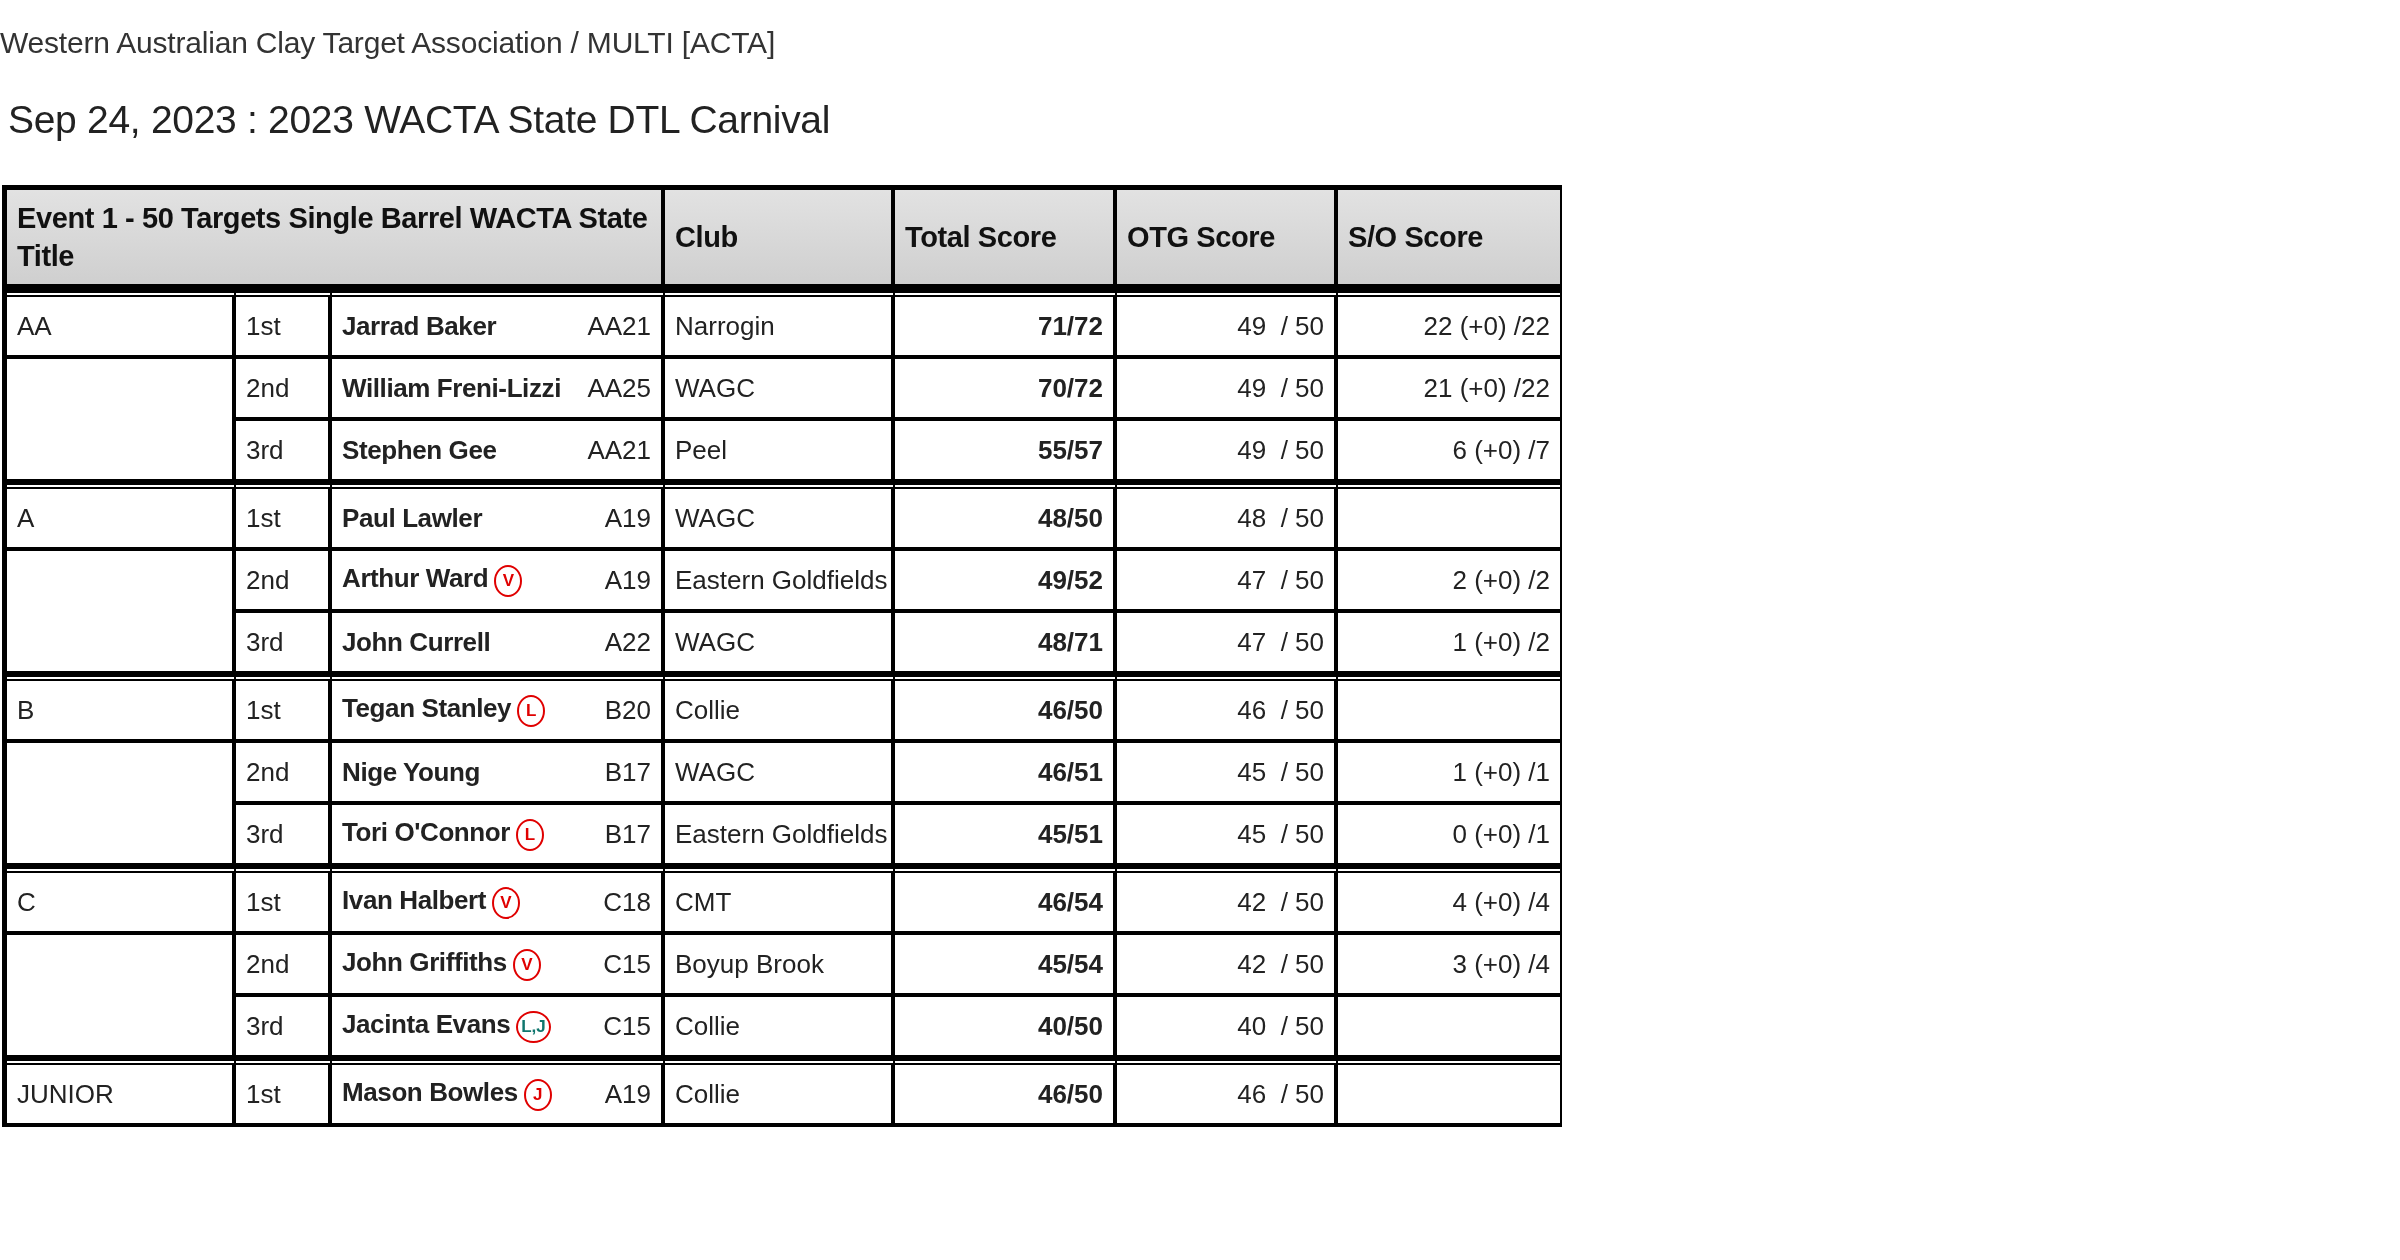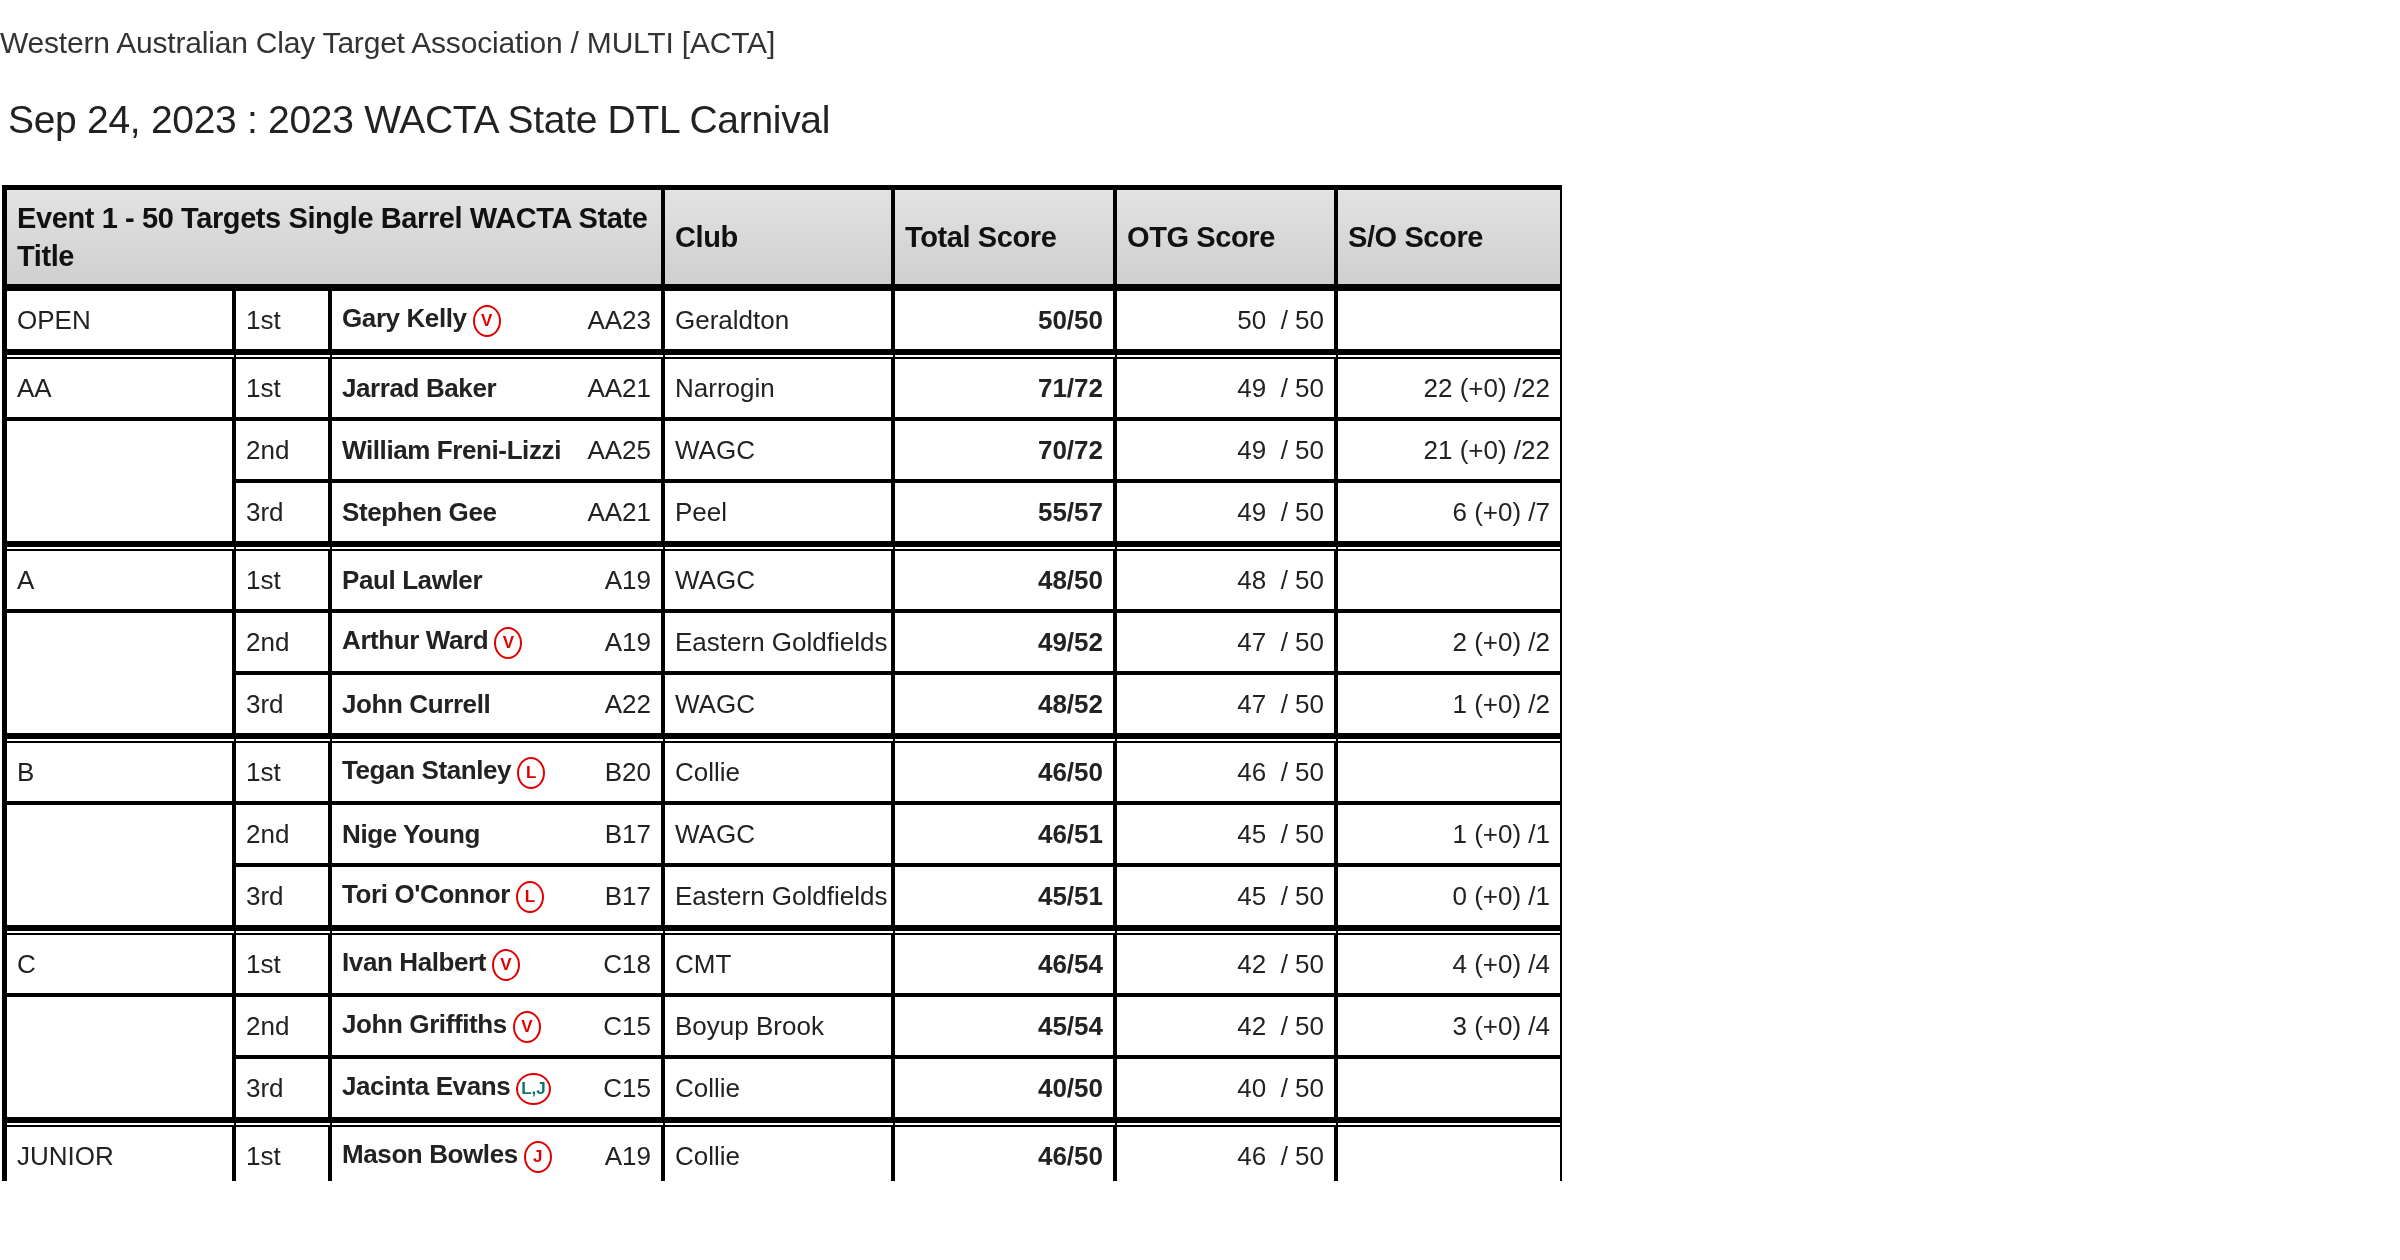--- a/index.html
+++ b/index.html
@@ -79,36 +79,20 @@
     <thead>
       <tr>
         <th colspan="3">Event 1 - 50 Targets Single Barrel WACTA State Title</th>
         <th>Club</th>
         <th class="num">Total Score</th>
         <th class="num">OTG Score</th>
         <th class="num">S/O Score</th>
       </tr>
     </thead>
     <tbody id="results-body">
-  <tr class="group-start first last">
-    <td class="cls">OPEN</td>
-    <td>1st</td>
-    <td>
-      <div class="name-cell">
-        <span>
-          <span class="name">Gary Kelly</span><span class="badge" style="border-color: rgb(224, 0, 0); color: rgb(224, 0, 0);">V</span>
-        </span>
-        <span class="grade">AA23</span>
-      </div>
-    </td>
-    <td>Geraldton</td>
-    <td class="num total">50/50</td>
-    <td class="num otg" style="white-space: pre;">50  / 50</td>
-    <td class="num so"></td>
-  </tr>
 
   <tr class="group-start">
     <td class="cls">AA</td>
     <td>1st</td>
     <td>
       <div class="name-cell">
         <span>
           <span class="name">Jarrad Baker</span>
         </span>
         <span class="grade">AA21</span>
@@ -193,21 +177,21 @@
     <td>3rd</td>
     <td>
       <div class="name-cell">
         <span>
           <span class="name">John Currell</span>
         </span>
         <span class="grade">A22</span>
       </div>
     </td>
     <td>WAGC</td>
-    <td class="num total">48/52</td>
+    <td class="num total">48/71</td>
     <td class="num otg" style="white-space: pre;">47  / 50</td>
     <td class="num so">1 (+0) /2</td>
   </tr>
 
   <tr class="group-start">
     <td class="cls">B</td>
     <td>1st</td>
     <td>
       <div class="name-cell">
         <span>

